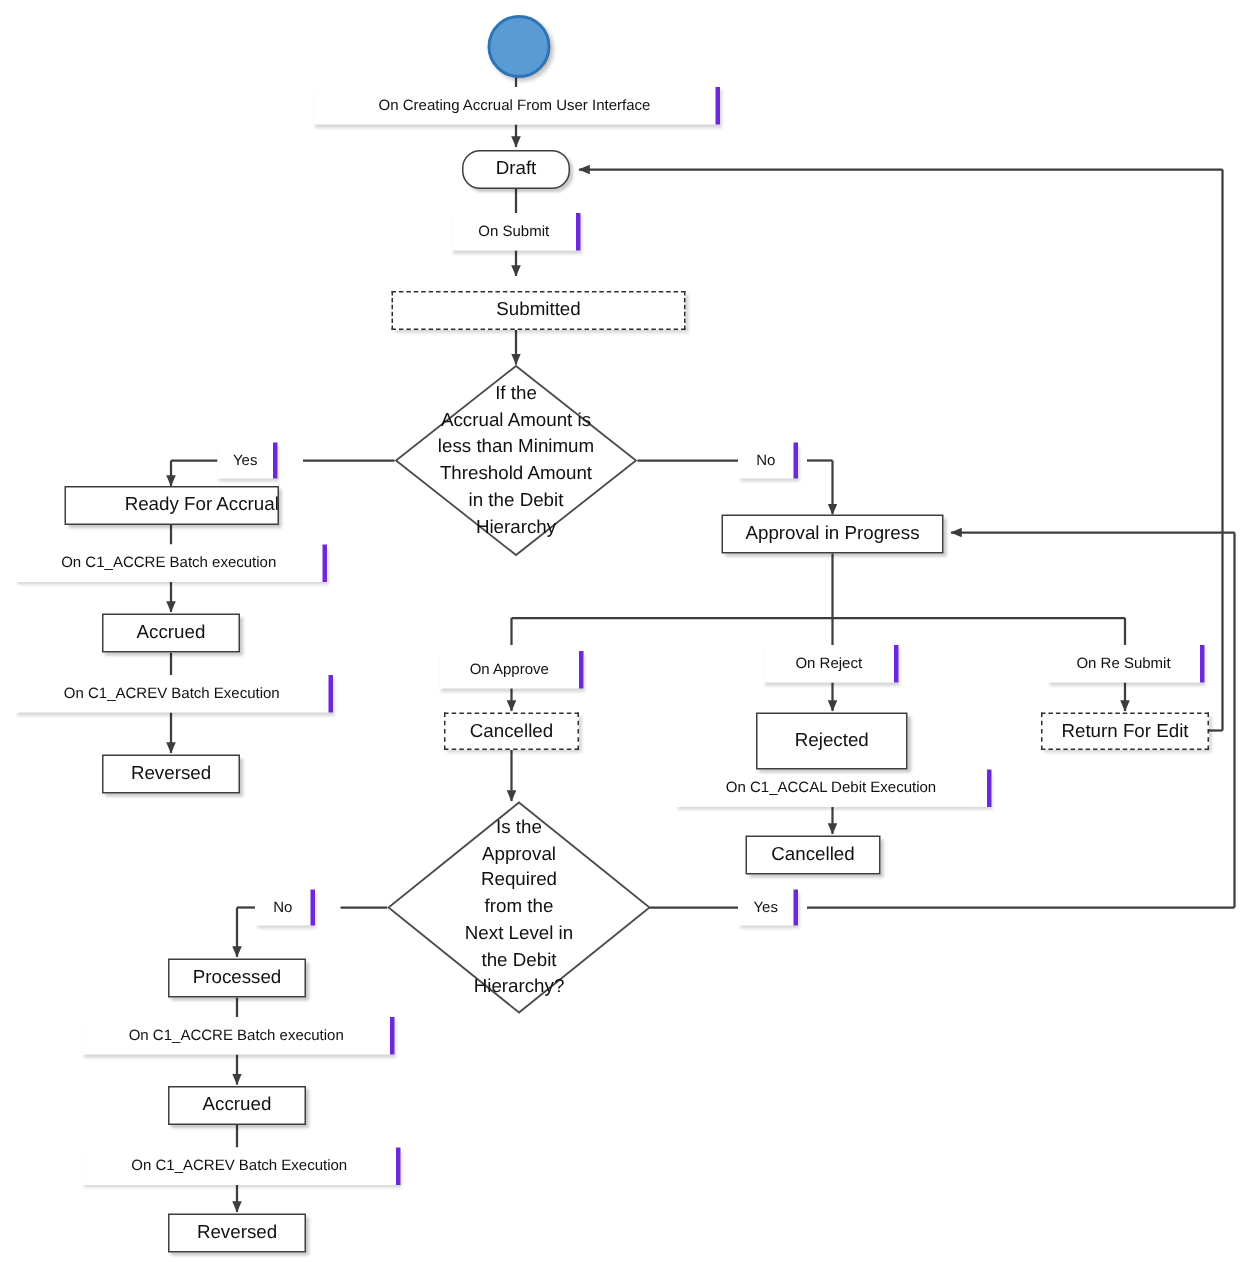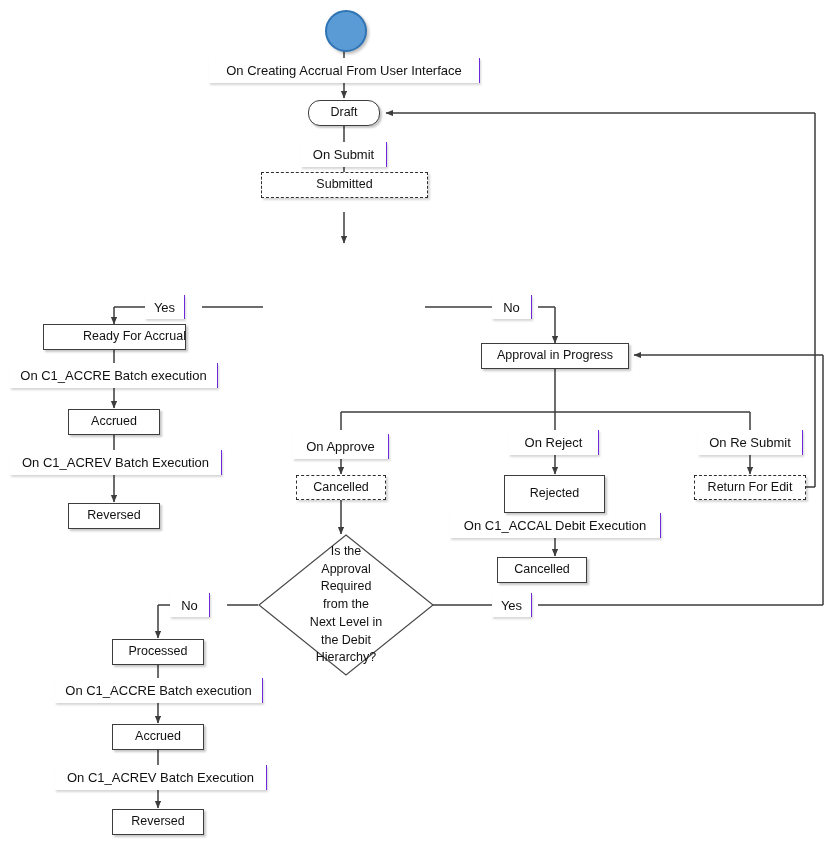--- a/index.html
+++ b/index.html
@@ -49,26 +49,26 @@
   .state-dashed {
     border: 1.6px dashed #2e2e2e;
     box-shadow: 2px 2px 2px rgba(0,0,0,0.16);
   }
 
   
   .label {
     position: absolute;
     box-sizing: border-box;
     background: #ffffff;
-    border-right: 1px solid #6d28d9;
+    border-right: 3px solid #6d28d9;
     box-shadow: 1px 2px 2px rgba(0,0,0,0.16);
     display: flex;
     align-items: center;
     justify-content: center;
-    font-size: 13px;
+    font-size: 10px;
     color: #111111;
     white-space: nowrap;
     z-index: 3;
   }
 
   
   .diamond-wrap {
     position: absolute;
     z-index: 2;
   }
@@ -201,21 +201,21 @@
   <div class="label" style="left:170px; top:593px; width:40px; height:24px;">No</div>
 
   <div class="label" style="left:492px; top:593px; width:40px; height:24px;">Yes</div>
 
   <div class="label" style="left:55px; top:678px; width:208px; height:25px;">On C1_ACCRE Batch execution</div>
 
   <div class="label" style="left:55px; top:765px; width:212px; height:25px;">On C1_ACREV Batch Execution</div>
 
   <div class="node state" style="left:308px; top:100px; width:72px; height:26px;border-radius:12px;">Draft</div>
 
-  <div class="node state-dashed" style="left:261px; top:172px; width:167px; height:26px;">Submitted</div>
+  <div class="node state-dashed" style="left:261px; top:194px; width:196px; height:26px;">Submitted</div>
 
   <div class="node state" style="left:43px; top:324px; width:143px; height:26px;padding-left:40px;">Ready For Accrual</div>
 
   <div class="node state" style="left:68px; top:409px; width:92px; height:26px;">Accrued</div>
 
   <div class="node state" style="left:68px; top:503px; width:92px; height:26px;">Reversed</div>
 
   <div class="node state" style="left:481px; top:343px; width:148px; height:26px;">Approval in Progress</div>
 
   <div class="node state-dashed" style="left:296px; top:475px; width:90px; height:25px;">Cancelled</div>
@@ -225,20 +225,33 @@
   <div class="node state" style="left:497px; top:557px; width:90px; height:26px;">Cancelled</div>
 
   <div class="node state-dashed" style="left:694px; top:475px; width:112px; height:25px;">Return For Edit</div>
 
   <div class="node state" style="left:112px; top:639px; width:92px; height:26px;">Processed</div>
 
   <div class="node state" style="left:112px; top:724px; width:92px; height:26px;">Accrued</div>
 
   <div class="node state" style="left:112px; top:809px; width:92px; height:26px;">Reversed</div>
 
+  <div class="diamond-wrap" style="left:263px; top:243px; width:162px; height:128px;">
+    <svg width="162" height="128" viewBox="0 0 162 128" xmlns="http://www.w3.org/2000/svg">
+      <polygon points="81,1 161,64 81,127 1,64" fill="#ffffff" stroke="#4a4a4a" stroke-width="1.2"></polygon>
+    </svg>
+    <div class="diamond-text">
+      <span>If the</span>
+      <span>Accrual Amount  is</span>
+      <span>less than Minimum</span>
+      <span>Threshold Amount</span>
+      <span>in the Debit</span>
+      <span>Hierarchy</span>
+    </div>
+  </div>
 
   <div class="diamond-wrap" style="left:258px; top:534px; width:176px; height:142px;">
     <svg width="176" height="142" viewBox="0 0 176 142" xmlns="http://www.w3.org/2000/svg">
       <polygon points="88,1 175,71 88,141 1,71" fill="#ffffff" stroke="#4a4a4a" stroke-width="1.2"></polygon>
     </svg>
     <div class="diamond-text">
       <span>Is the</span>
       <span>Approval</span>
       <span>Required</span>
       <span>from the</span>

